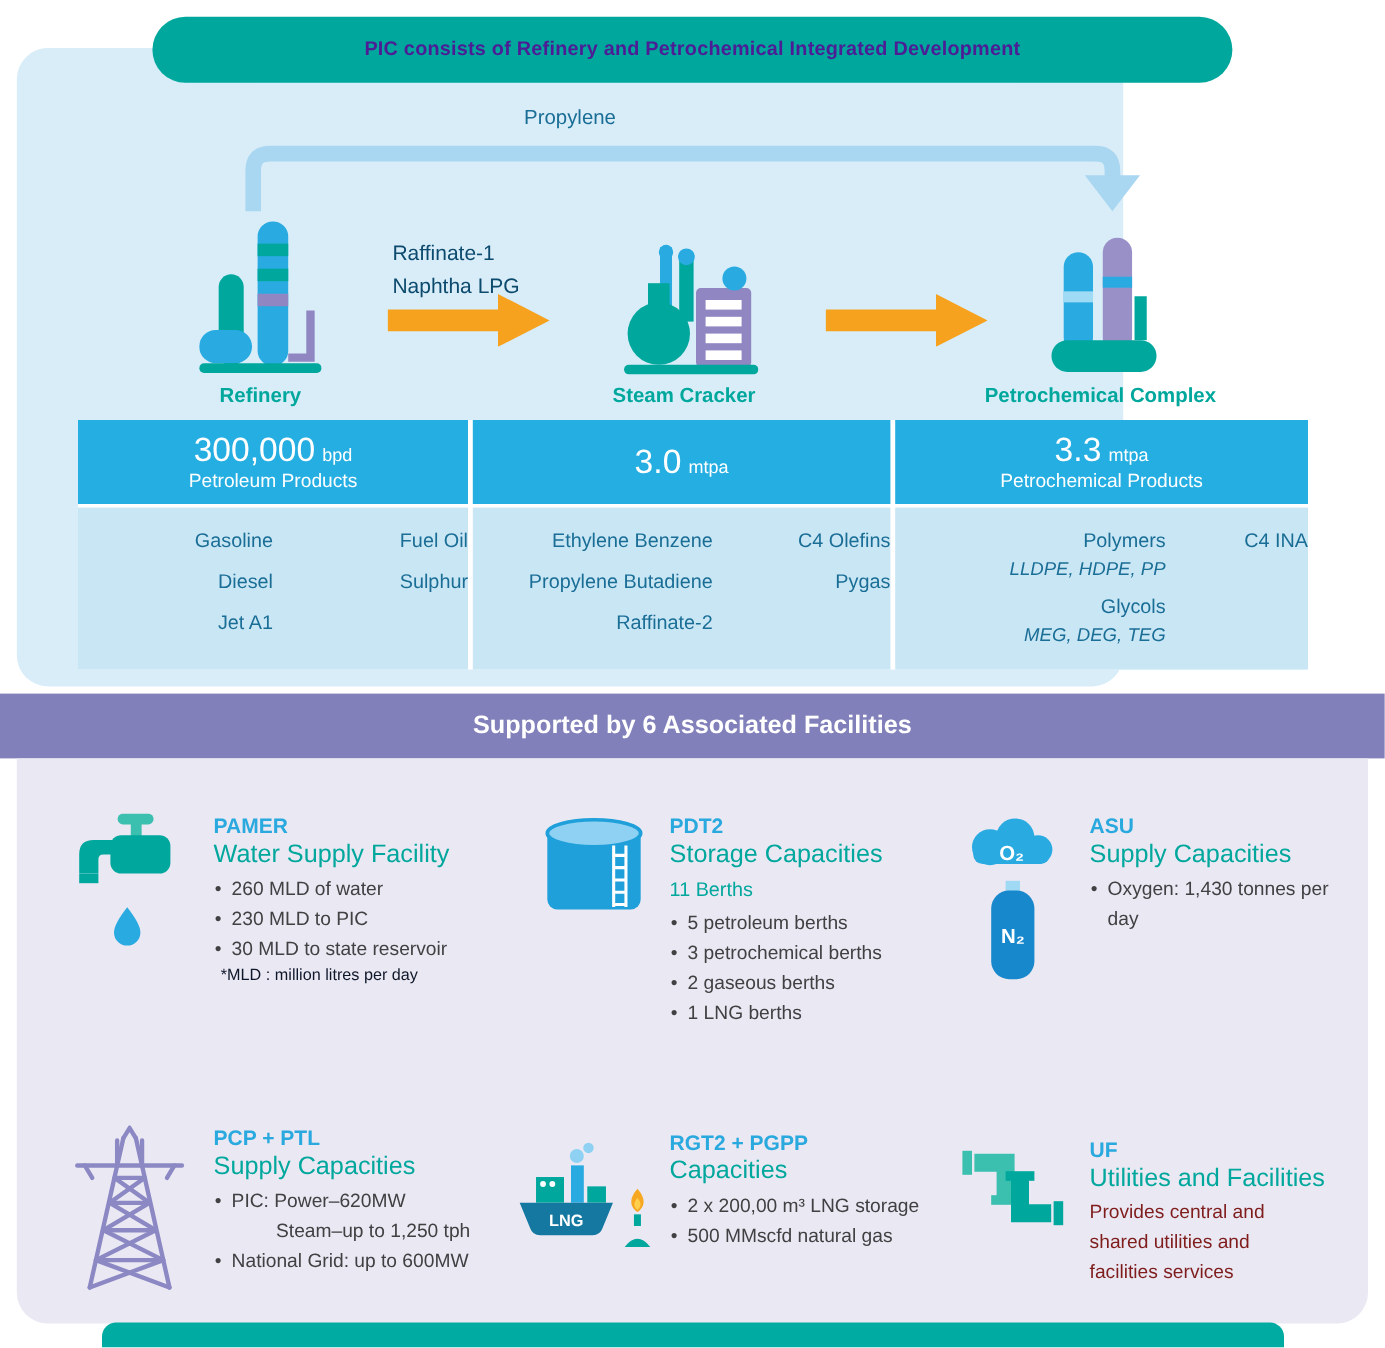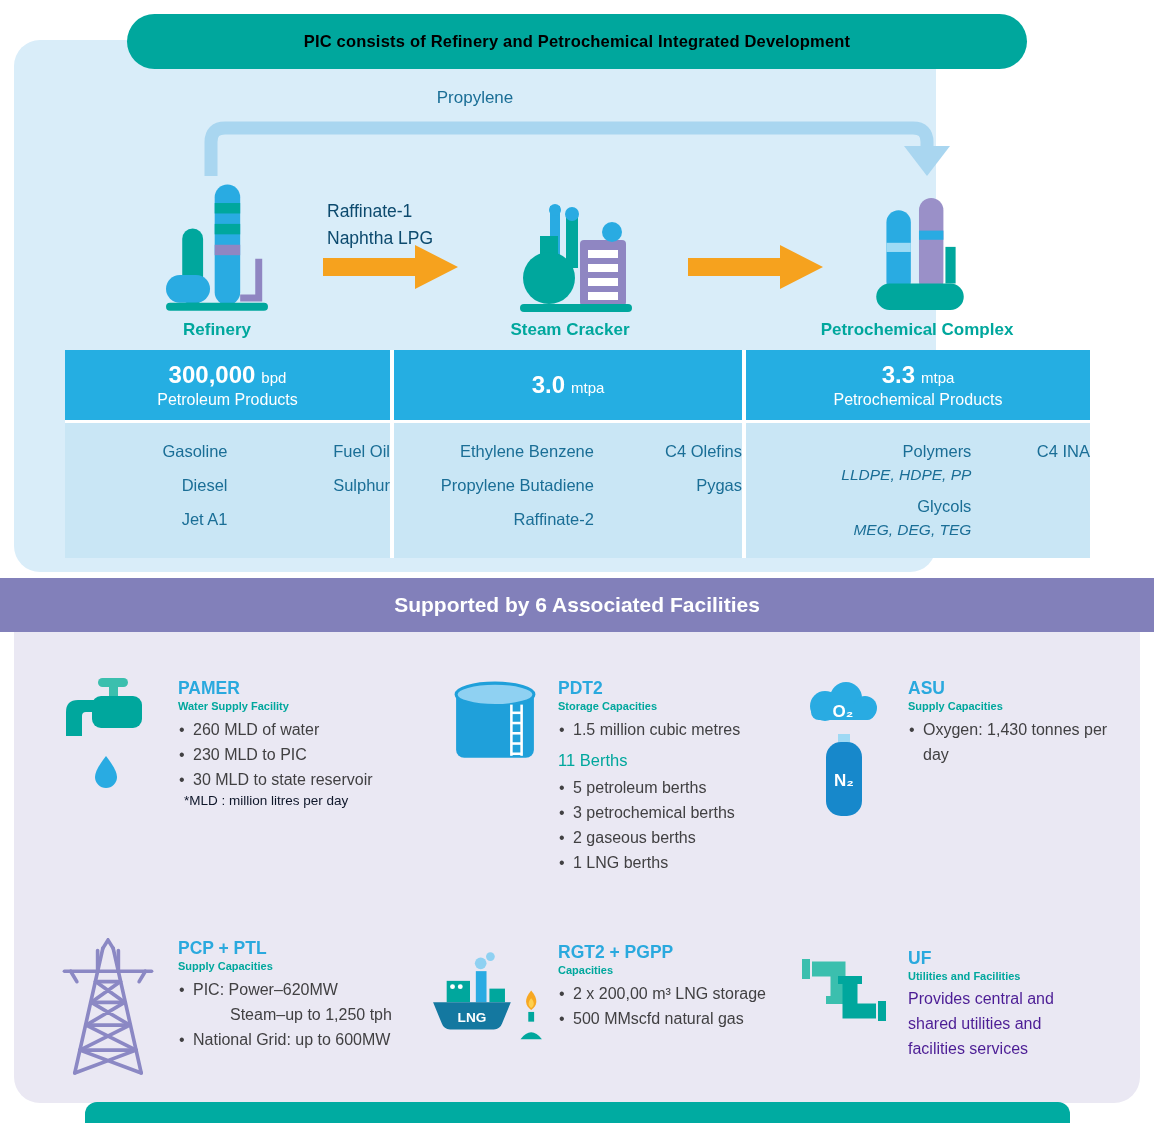--- a/index.html
+++ b/index.html
@@ -1,42 +1,42 @@
 <!DOCTYPE html>
 <html><head>
 <meta charset="utf-8">
 <style>
   *{margin:0;padding:0;box-sizing:border-box}
   body{font-family:"Liberation Sans","DejaVu Sans",sans-serif;background:#fff}
   .page{position:relative;width:1154px;height:1123px;background:#fff;overflow:hidden}
 
   
   .pill{position:absolute;left:127px;top:14px;width:900px;height:55px;background:#00a79d;border-radius:28px;display:flex;align-items:center;justify-content:center;z-index:3}
-  .pill span{color:#000000;font-weight:bold;font-size:16.5px;letter-spacing:.2px}
+  .pill span{color:#4c1d95;font-weight:bold;font-size:16.5px;letter-spacing:.2px}
 
   
   .top{position:absolute;left:14px;top:40px;width:922px;height:532px;background:#d9edf9;border-radius:26px}
   .propylene{position:absolute;left:0;top:48px;width:100%;text-align:center;color:#1a6e96;font-size:17px}
   .proparrow{position:absolute;left:176px;top:36px}
   .flowicon{position:absolute}
   .refinery-pos{left:152px;top:142px}
   .cracker-pos{left:506px;top:162px}
   .petro-pos{left:860px;top:156px}
   .feedlabel{position:absolute;left:313px;top:158px;color:#0c4a6e;font-size:17.5px;line-height:27px}
   .orange{position:absolute;top:205px}
   .a1{left:309px}.a2{left:674px}
   .nodelabel{position:absolute;top:280px;width:300px;text-align:center;color:#00a79d;font-weight:bold;font-size:17px}
   .n1{left:53px}.n2{left:406px}.n3{left:753px}
 
   
   .table{position:absolute;left:51px;top:310px;width:1025px;background:#fff}
   .bars{display:flex;gap:4px;margin-bottom:3px}
   .bar{height:70px;background:#25aee2;color:#fff;display:flex;flex-direction:column;align-items:center;justify-content:center;text-align:center}
   .bar.c1{width:325px}.bar.c2{width:348px}.bar.c3{width:344px}
-  .bval{font-size:24px;font-weight:bold}
+  .bval{font-size:28px;font-weight:normal}
   .bunit{font-size:15px;margin-left:6px}
   .bsub{font-size:16px;margin-top:2px}
   .panels{display:flex;gap:4px}
   .panel{height:135px;background:#c9e6f5;display:flex;padding-top:19px}
   .panel.c1{width:325px}.panel.c2{width:348px}.panel.c3{width:344px}
   .pcol{text-align:right}
   .panel.c1 .pcol{flex:1}
   .panel.c2 .pcol.wide{flex:1.35}.panel.c2 .pcol.narrow{flex:1}
   .panel.c3 .pcol.wide{flex:1.9}.panel.c3 .pcol.narrow{flex:1}
   .pitem{color:#1a6e96;font-size:16.5px;margin-bottom:15px}
@@ -52,29 +52,29 @@
   .card{position:absolute;display:flex;align-items:flex-start}
   .iconbox{flex:none;display:flex;justify-content:center}
   .card1{left:36px;top:46px;width:392px}.card1 .iconbox{width:116px}
   .card2{left:430px;top:46px;width:352px}.card2 .iconbox{width:102px}
   .card3{left:778px;top:46px;width:344px}.card3 .iconbox{width:104px}
   .card4{left:36px;top:306px;width:400px}.card4 .iconbox{width:116px}
   .card5{left:414px;top:310px;width:368px}.card5 .iconbox{width:118px}
   .card6{left:778px;top:316px;width:344px}.card6 .iconbox{width:104px}
   .ctext{flex:1;padding-left:12px}
   .fname{color:#2aa9de;font-weight:bold;font-size:17.5px}
-  .fsub{color:#00a79d;font-weight:bold;font-size:11px;margin-top:1px}
+  .fsub{color:#00a79d;font-weight:normal;font-size:21px;margin-top:1px}
   .bullets{list-style:none;margin-top:5px}
   .bullets li{position:relative;padding-left:15px;color:#414042;font-size:16px;line-height:25px}
   .bullets li::before{content:"•";position:absolute;left:1px;color:#414042}
   .bullets li.cont{padding-left:52px}
   .bullets li.cont::before{content:""}
   .fnote{color:#0f172a;font-size:13.5px;margin-top:1px;margin-left:6px}
   .fsubhead{color:#00a79d;font-weight:normal;font-size:16.5px;margin-top:9px}
-  .ftext{color:#4c1d95;font-size:16px;line-height:25px;margin-top:4px;max-width:190px}
+  .ftext{color:#7f1d1d;font-size:16px;line-height:25px;margin-top:4px;max-width:190px}
 
   .bottombar{position:absolute;left:85px;top:1102px;width:985px;height:21px;background:#00aba1;border-radius:12px 12px 0 0}
   svg text{font-family:"Liberation Sans","DejaVu Sans",sans-serif}
 </style>
 </head>
 <body>
 
 <div class="page">
 
   <div class="pill">
@@ -235,23 +235,20 @@
           <line x1="58" y1="34" x2="68" y2="34" stroke="#ffffff" stroke-width="2.5"></line>
           <line x1="58" y1="44" x2="68" y2="44" stroke="#ffffff" stroke-width="2.5"></line>
           <line x1="58" y1="54" x2="68" y2="54" stroke="#ffffff" stroke-width="2.5"></line>
           <line x1="58" y1="64" x2="68" y2="64" stroke="#ffffff" stroke-width="2.5"></line>
           <line x1="58" y1="74" x2="68" y2="74" stroke="#ffffff" stroke-width="2.5"></line>
         </svg>
       </div>
       <div class="ctext">
         <div class="fname">PDT2</div>
         <div class="fsub">Storage Capacities</div>
-        <ul class="bullets">
-          <li>1.5 million cubic metres</li>
-        </ul>
         <div class="fsubhead">11 Berths</div>
         <ul class="bullets">
           <li>5 petroleum berths</li>
           <li>3 petrochemical berths</li>
           <li>2 gaseous berths</li>
           <li>1 LNG berths</li>
         </ul>
       </div>
     </div>
 

